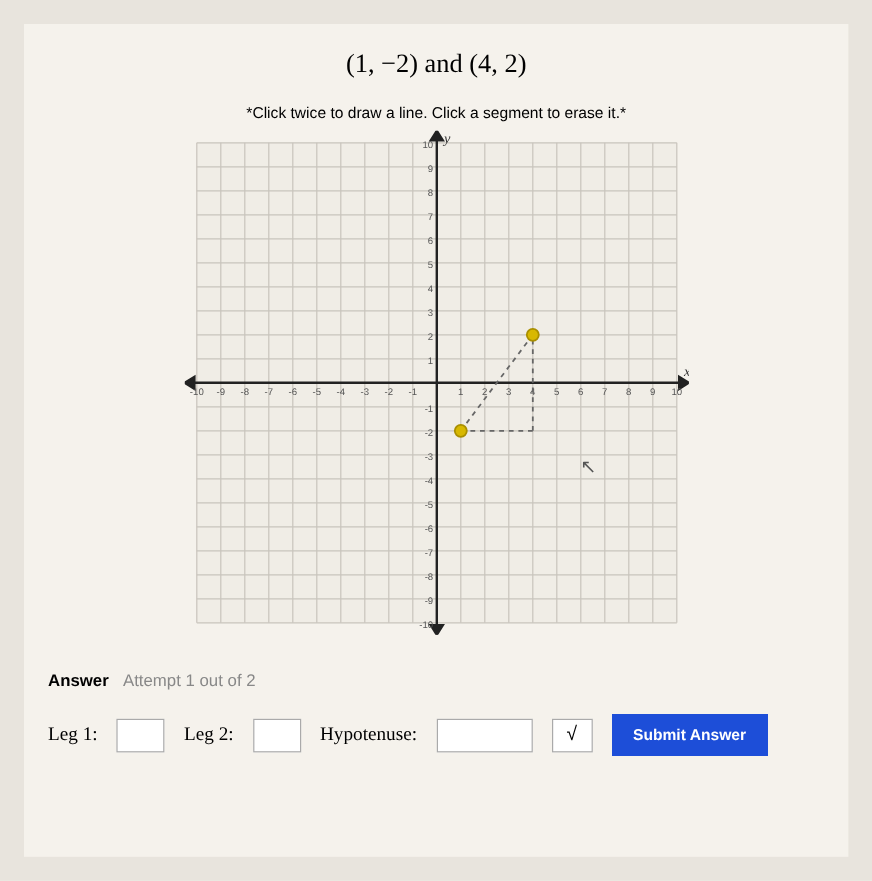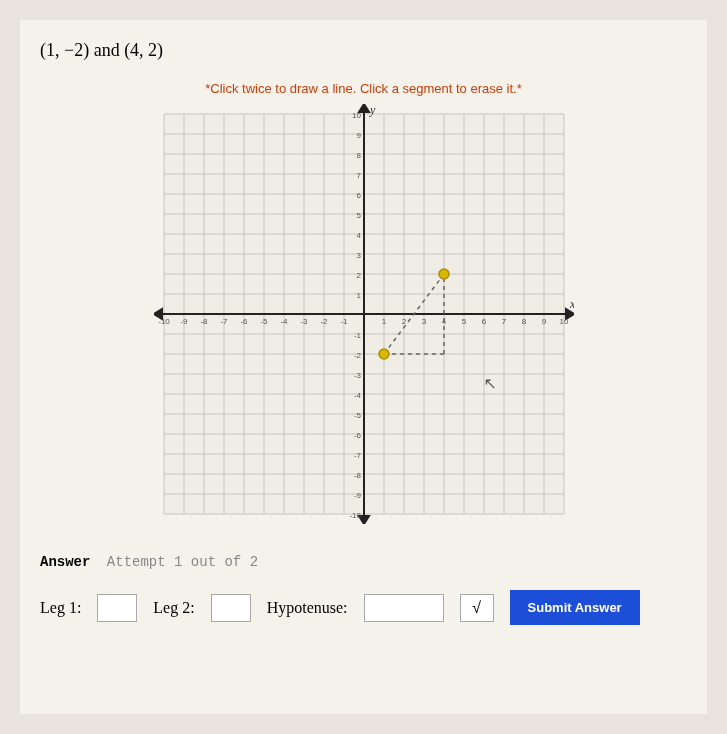--- a/index.html
+++ b/index.html
@@ -12,44 +12,44 @@
       position: relative;
     }
     .container {
       background: #f5f2ec;
       width: 100%;
       height: 100%;
       padding: 20px;
       position: relative;
     }
     .title-text {
-      text-align: left;
-      font-size: 18px;
+      text-align: center;
+      font-size: 22px;
       font-family: 'Times New Roman', serif;
       margin-bottom: 20px;
     }
     .instruction {
       text-align: center;
       font-size: 13px;
-      color: #c2410c;
+      color: #000000;
       font-family: Arial, sans-serif;
       margin-bottom: 8px;
     }
     .chart-wrap {
       display: flex;
       justify-content: center;
       margin-bottom: 30px;
     }
     .chart {
       position: relative;
       width: 420px;
       height: 420px;
     }
     .answer-row {
-      font-family: Liberation Mono, monospace;
+      font-family: Liberation Sans, sans-serif;
       font-size: 14px;
       margin-top: 20px;
       margin-bottom: 20px;
     }
     .answer-row .label-strong { font-weight: bold; }
     .answer-row .label-light { color: #888; margin-left: 8px; }
     .input-row {
       display: flex;
       align-items: center;
       gap: 16px;

